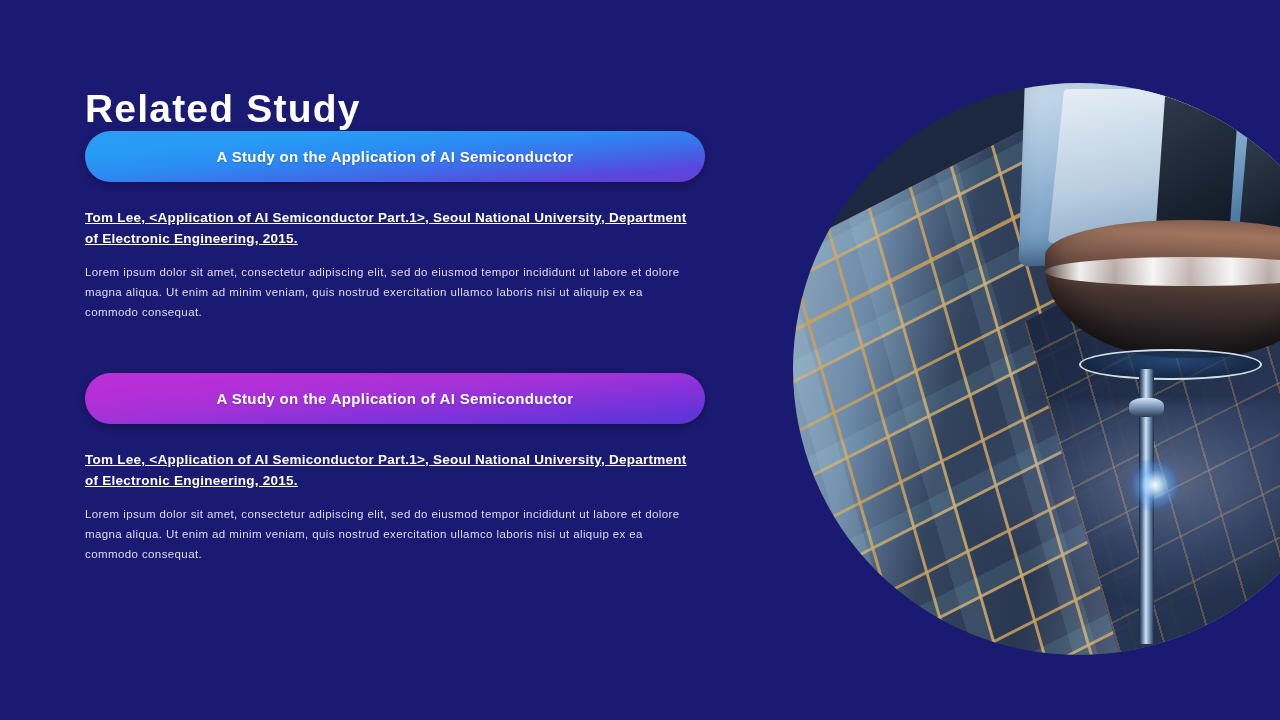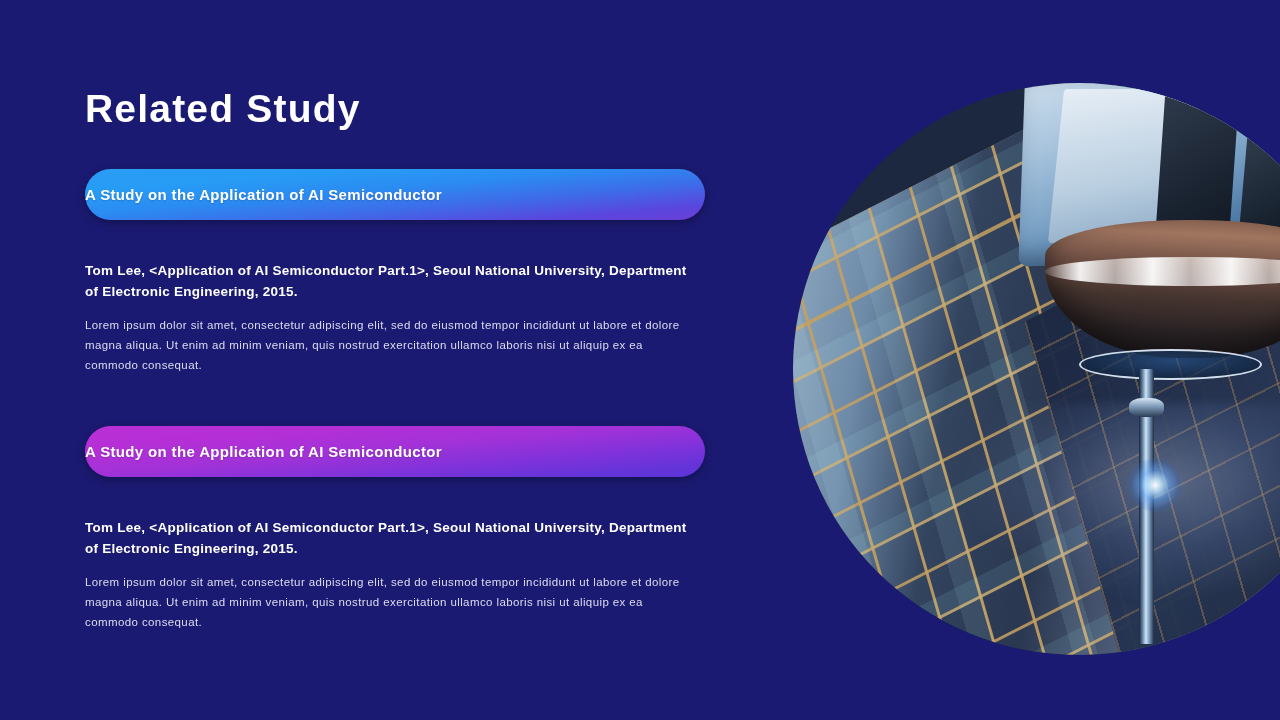--- a/index.html
+++ b/index.html
@@ -32,34 +32,34 @@
     top: 88px;
     width: 625px;
   }
 
   .page-title {
     font-size: 39px;
     font-weight: bold;
     color: #ffffff;
     letter-spacing: 1.2px;
     line-height: 1.1;
-    margin-bottom: 38px;
     white-space: nowrap;
   }
 
   .study-block { position: relative; }
   .study-block + .study-block { margin-top: 51px; }
 
   .banner {
     position: relative;
     width: 620px;
     height: 51px;
     border-radius: 26px;
     display: flex;
     align-items: center;
+    justify-content: center;
     cursor: pointer;
     box-shadow: 0 3px 9px rgba(0,0,0,0.30);
   }
 
   .banner-blue {
     background: linear-gradient(175deg,
         #2a9df4 0%,
         #279cf5 22%,
         #2b8bf2 44%,
         #3f6ae8 66%,
@@ -80,27 +80,28 @@
   .banner-label {
     color: #ffffff;
     font-size: 15px;
     font-weight: bold;
     letter-spacing: 0.35px;
     white-space: nowrap;
     text-shadow: 0 1px 2px rgba(0,0,0,0.18);
   }
 
   .citation {
-    margin-top: 41px;
+    margin-top: 26px;
     color: #ffffff;
     font-size: 13.5px;
     font-weight: bold;
     line-height: 1.55;
     letter-spacing: 0.25px;
     max-width: 615px;
+    text-decoration: underline;
   }
 
   .body-text {
     margin-top: 12px;
     color: #dcdcf0;
     font-size: 11.5px;
     font-weight: normal;
     line-height: 1.75;
     letter-spacing: 0.4px;
     max-width: 600px;

